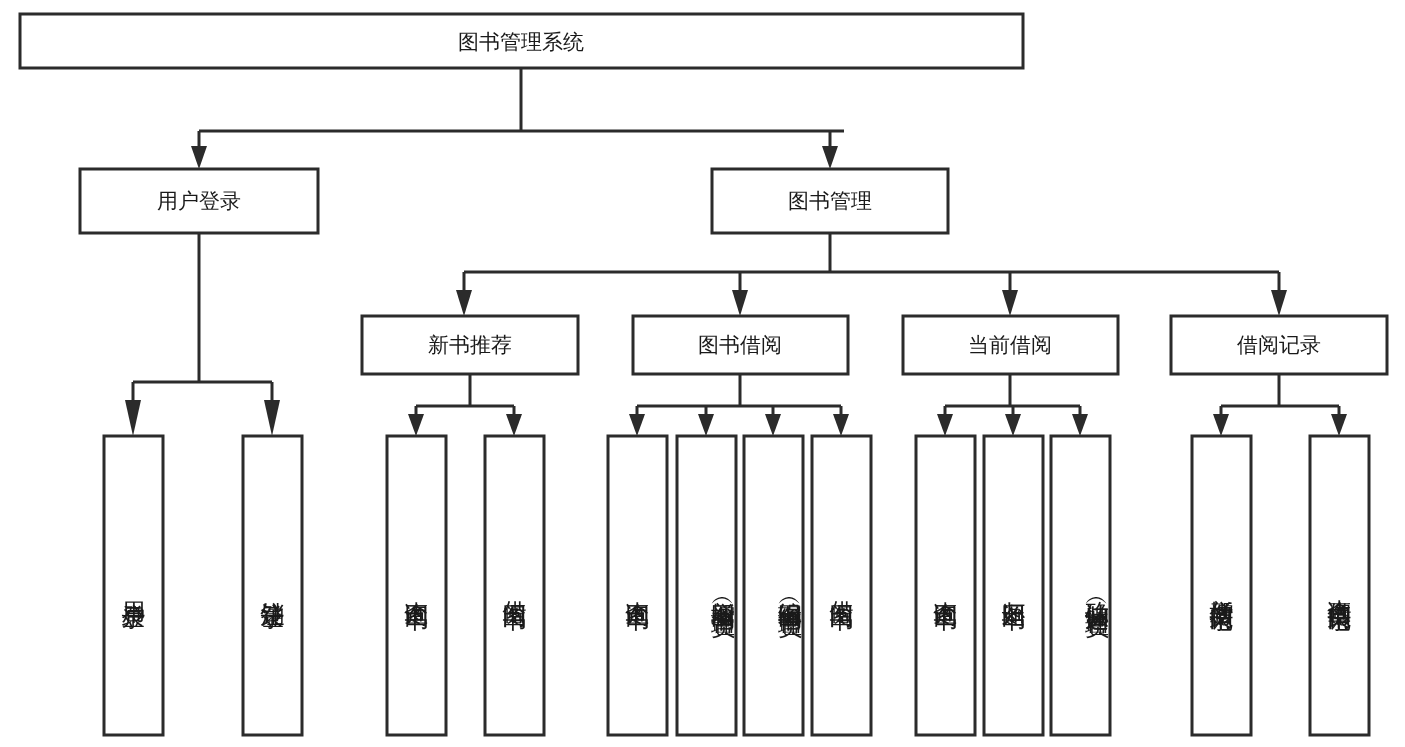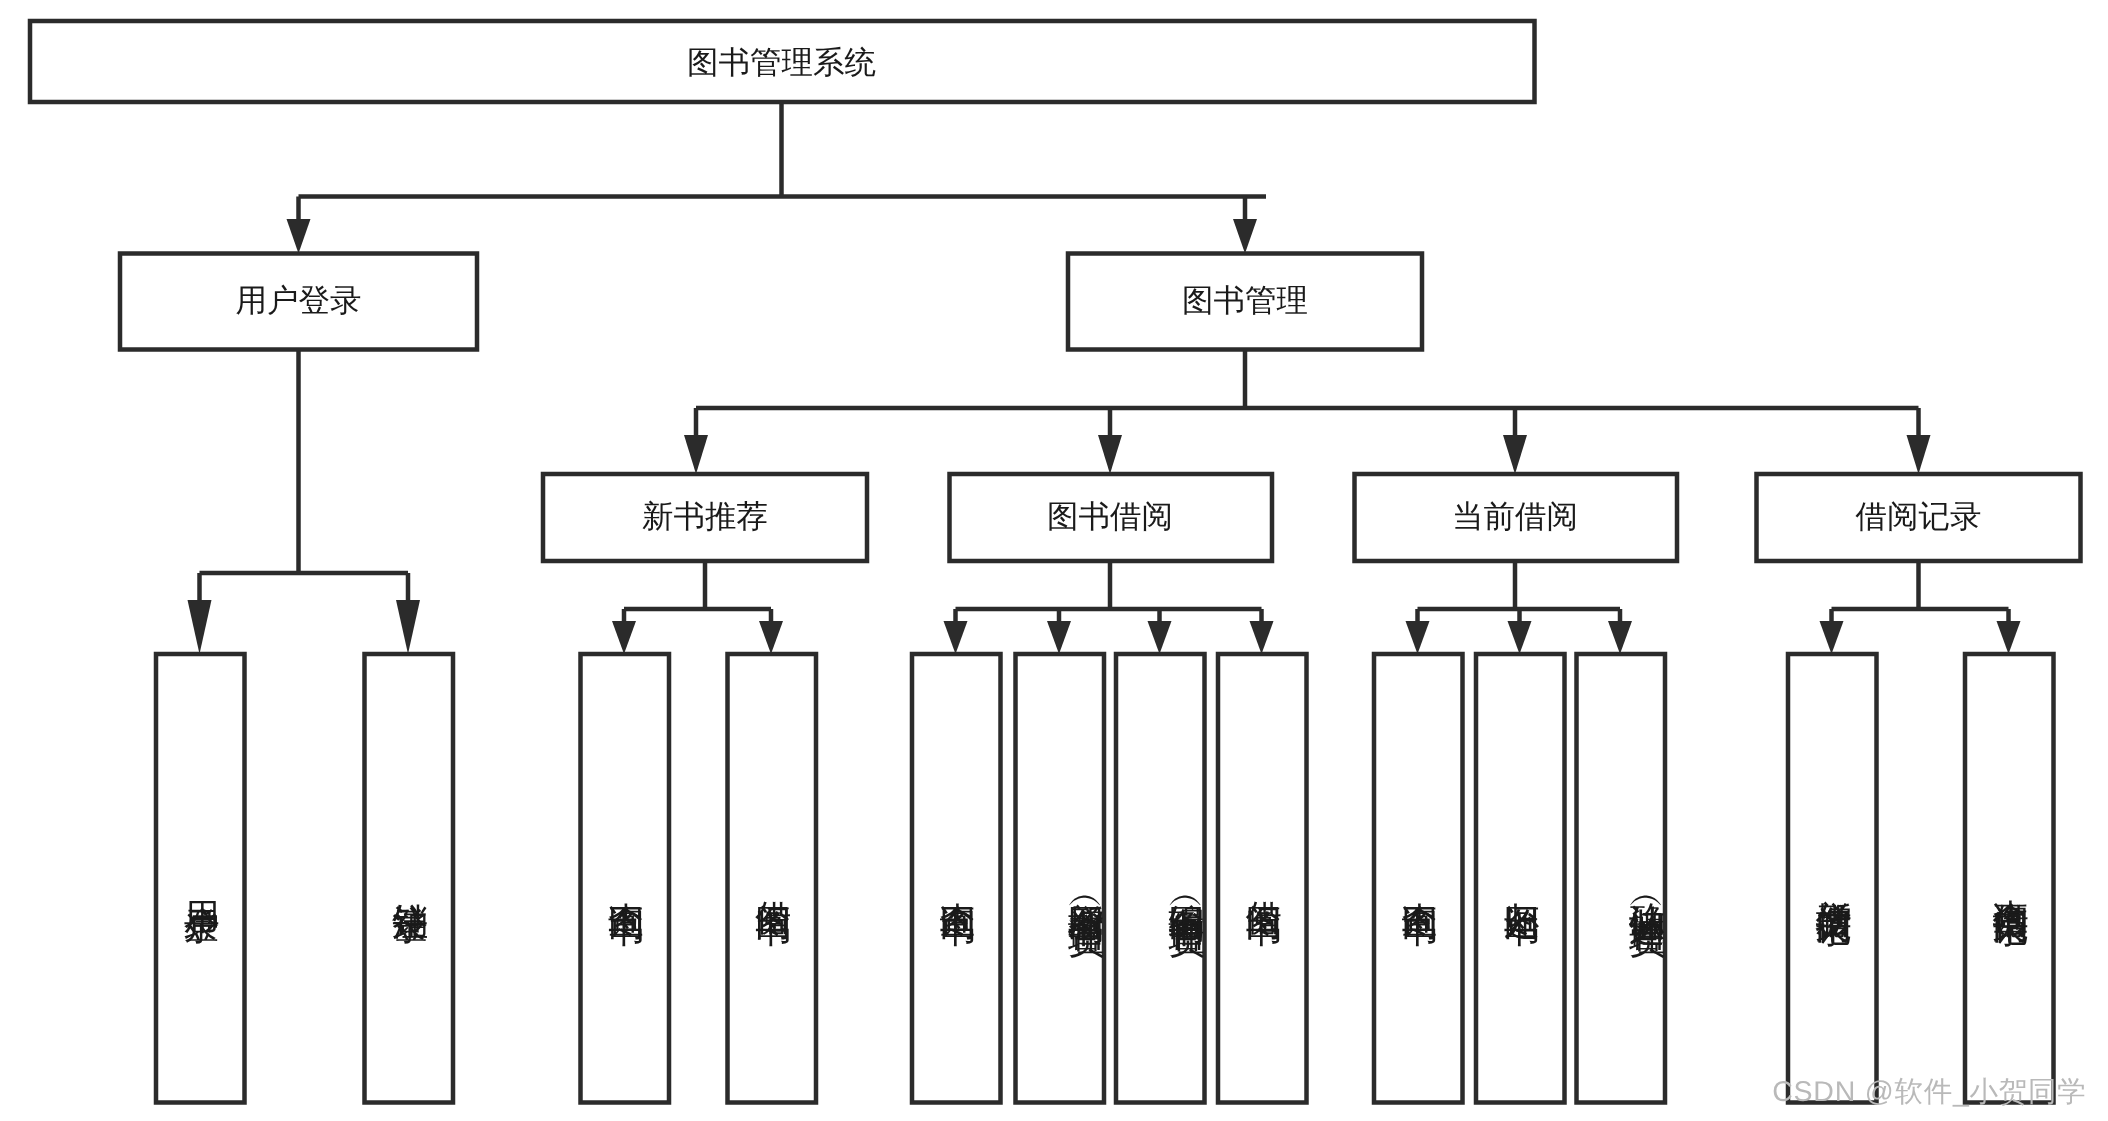--- a/index.html
+++ b/index.html
@@ -190,21 +190,20 @@
     <div class="vlabel vlabel-top" style="left:677px;top:436px;width:59px;height:299px;">新增图书（管理员）</div>
     <div class="vlabel vlabel-top" style="left:744px;top:436px;width:59px;height:299px;">编辑图书（管理员）</div>
     <div class="vlabel" style="left:812px;top:436px;width:59px;height:299px;">借阅图书</div>
     <div class="vlabel" style="left:916px;top:436px;width:59px;height:299px;">查询图书</div>
     <div class="vlabel" style="left:984px;top:436px;width:59px;height:299px;">归还图书</div>
     <div class="vlabel vlabel-top" style="left:1051px;top:436px;width:59px;height:299px;">确认归还（管理员）</div>
     <div class="vlabel" style="left:1192px;top:436px;width:59px;height:299px;">新增借阅记录</div>
     <div class="vlabel" style="left:1310px;top:436px;width:59px;height:299px;">查询借阅记录</div>
   </div>
 
-  <div class="watermark-text">CSDN @软件_小贺同学</div>
 </div>
 
 <style>
   .vlabel {
     position: absolute;
     box-sizing: border-box;
     display: flex;
     align-items: center;
     justify-content: center;
     writing-mode: vertical-rl;

